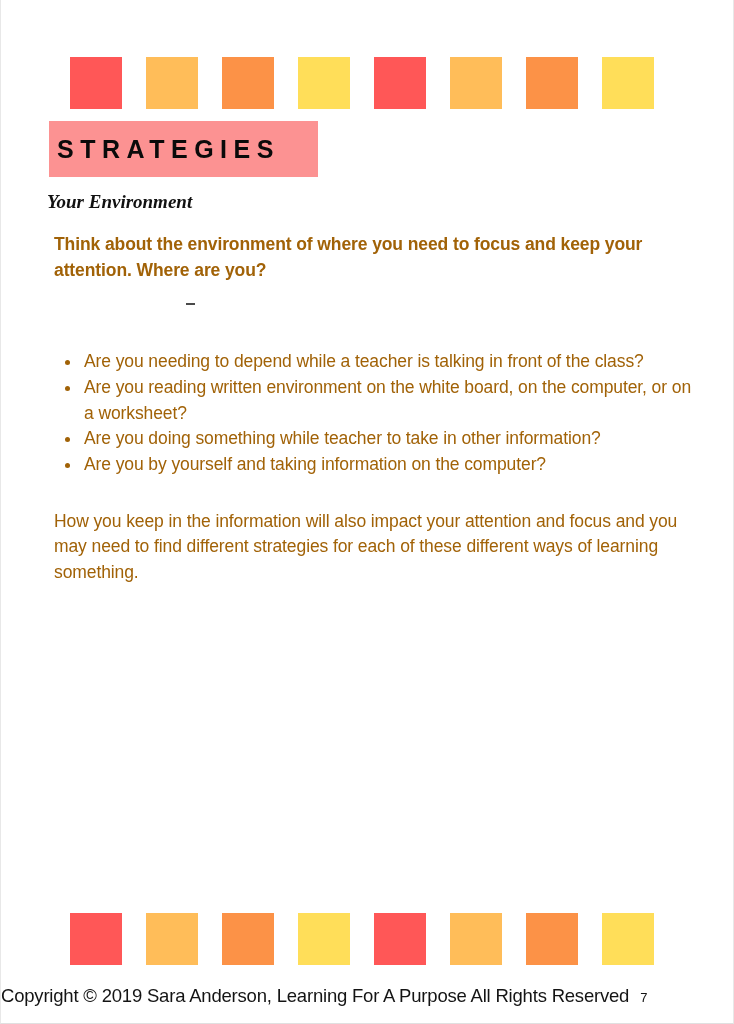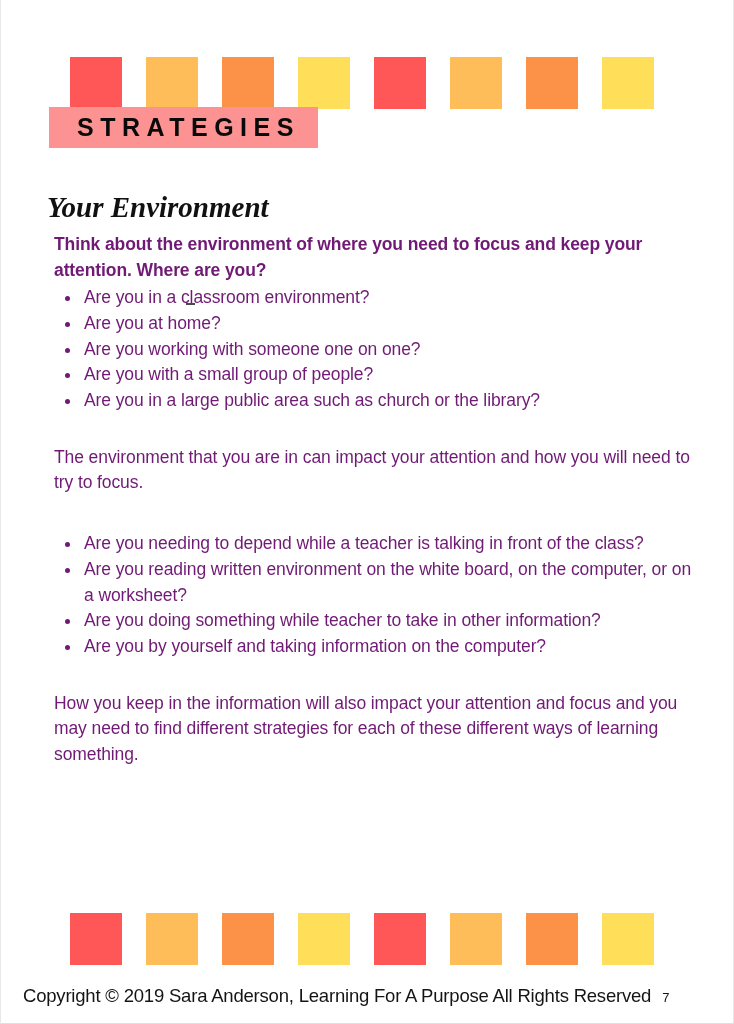--- a/index.html
+++ b/index.html
@@ -36,58 +36,58 @@
   .strip-bottom { top: 913px; }
   .swatch {
     width: 52px;
     height: 52px;
   }
 
   
   .banner {
     position: absolute;
     left: 48px;
-    top: 107px;
+    top: 121px;
     width: 269px;
-    height: 41px;
+    height: 56px;
     background: #fc9292;
     display: flex;
     align-items: center;
     box-sizing: border-box;
-    padding-left: 28px;
+    padding-left: 8px;
   }
   .banner-text {
     font-family: "Liberation Sans", sans-serif;
     font-size: 25px;
     font-weight: 600;
     letter-spacing: 6.5px;
     color: #0a0a0a;
     line-height: 1;
   }
 
   
   .section-heading {
     position: absolute;
     left: 46px;
     top: 192px;
     font-family: "Liberation Serif", serif;
     font-style: italic;
     font-weight: 700;
-    font-size: 29px;
+    font-size: 19px;
     color: #111111;
     line-height: 1.1;
   }
 
   
   .content {
     position: absolute;
     left: 53px;
     top: 232px;
     width: 648px;
-    color: #701a75;
+    color: #a16207;
   }
   .lead {
     font-size: 17.5px;
     font-weight: bold;
     line-height: 1.46;
     margin: 0;
     letter-spacing: -0.1px;
   }
   .para {
     font-size: 17.5px;
@@ -129,21 +129,21 @@
     left: 0;
     top: 985px;
     width: 734px;
     display: flex;
     align-items: baseline;
   }
   .footer-copyright {
     font-size: 18.5px;
     color: #141414;
     letter-spacing: -0.2px;
-    padding-left: 22px;
+    padding-left: 0;
     white-space: nowrap;
   }
   .footer-pageno {
     font-size: 13px;
     color: #141414;
     margin-left: 11px;
   }
 </style>
 </head>
 <body>
@@ -164,31 +164,23 @@
   <div class="banner">
     <span class="banner-text">STRATEGIES</span>
   </div>
 
   <div class="section-heading">Your Environment</div>
 
   <div class="content">
 
     <p class="lead">Think about the environment of where you need to focus and keep your attention. Where are you?</p>
 
-    <ul class="bullets">
-      <li>Are you in a classroom environment?</li>
-      <li>Are you at home?</li>
-      <li>Are you working with someone one on one?</li>
-      <li>Are you with a small group of people?</li>
-      <li>Are you in a large public area such as church or the library?</li>
-    </ul>
 
     <div class="gap-sm"></div>
 
-    <p class="para">The environment that you are in can impact your attention and how you will need to try to focus.</p>
 
     <div class="gap-md"></div>
 
 
     <ul class="bullets">
       <li>Are you needing to depend while a teacher is talking in front of the class?</li>
       <li>Are you reading written environment on the white board, on the computer, or on a worksheet?</li>
       <li>Are you doing something while teacher to take in other information?</li>
       <li>Are you by yourself and taking information on the computer?</li>
     </ul>

